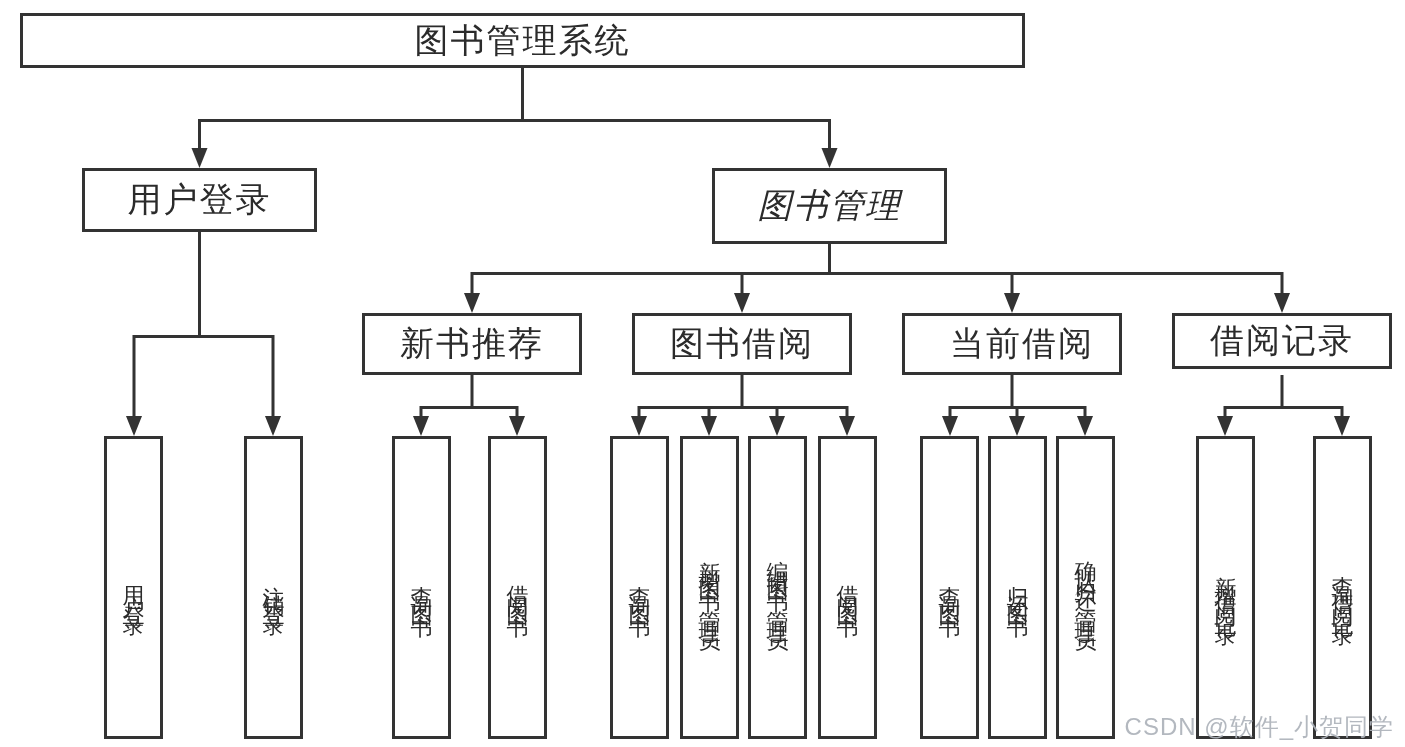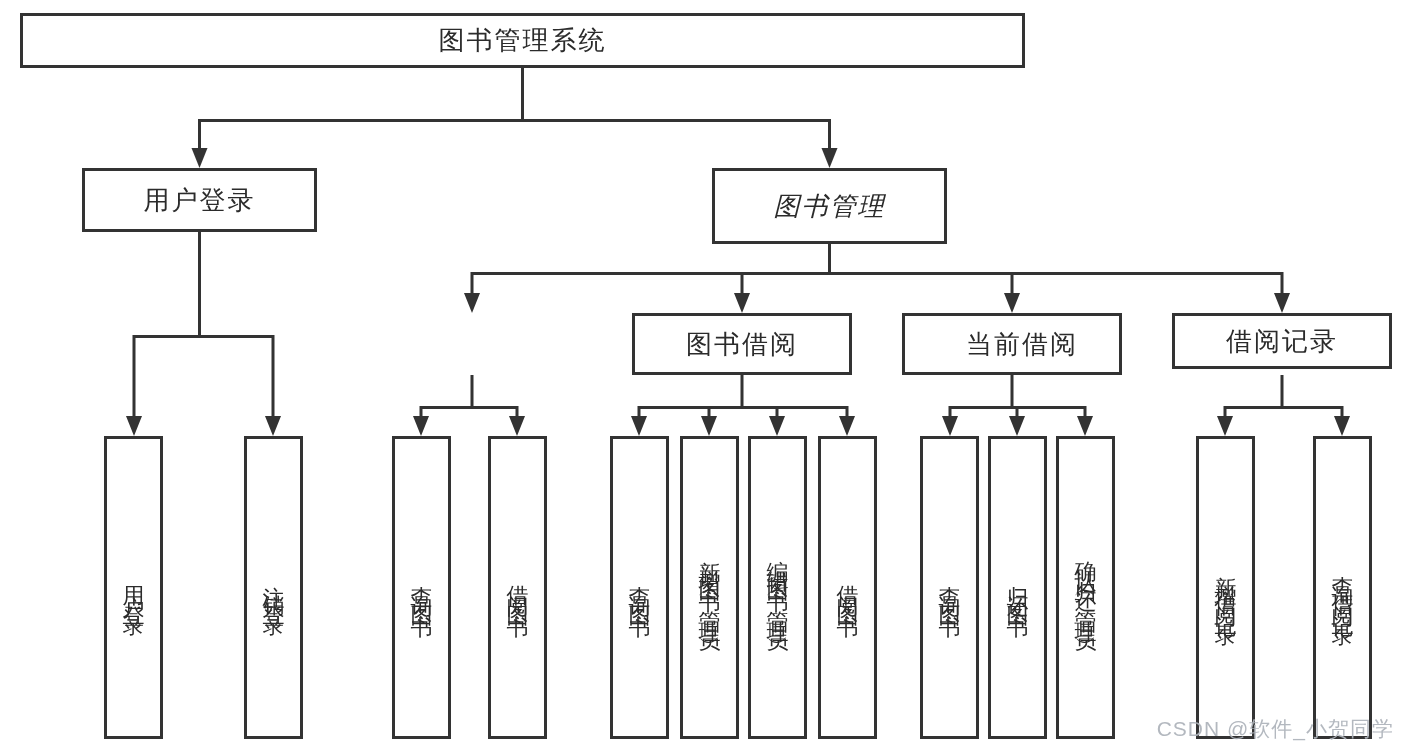--- a/index.html
+++ b/index.html
@@ -25,21 +25,21 @@
     position: absolute;
     box-sizing: border-box;
     background: #ffffff;
     border: 3px solid #333333;
     display: flex;
     align-items: center;
     justify-content: center;
     color: #2b2b2b;
   }
   .hlabel {
-    font-size: 26px;
+    font-size: 34px;
     letter-spacing: 2px;
     white-space: nowrap;
     color: #2b2b2b;
   }
   .vbox { 
     top: 436px;
     width: 59px;
     height: 303px;
   }
   .vlabel {
@@ -48,21 +48,21 @@
     font-size: 22px;
     letter-spacing: 10px;
     line-height: 1;
     color: #2b2b2b;
     white-space: nowrap;
   }
   .watermark {
     position: absolute;
     right: 11px;
     bottom: 4px;
-    font-size: 21px;
+    font-size: 24px;
     color: rgba(173, 178, 186, 0.92);
     letter-spacing: 1px;
     white-space: nowrap;
     z-index: 5;
   }
 </style>
 </head>
 <body>
 
 <div class="stage">
@@ -111,20 +111,23 @@
     <span class="hlabel">图书管理系统</span>
   </div>
 
   <div class="box" style="left:82px; top:168px; width:235px; height:64px;">
     <span class="hlabel">用户登录</span>
   </div>
   <div class="box" style="left:712px; top:168px; width:235px; height:76px;font-style:italic;">
     <span class="hlabel">图书管理</span>
   </div>
 
+  <div class="box" style="left:362px; top:313px; width:220px; height:62px;">
+    <span class="hlabel">新书推荐</span>
+  </div>
   <div class="box" style="left:632px; top:313px; width:220px; height:62px;">
     <span class="hlabel">图书借阅</span>
   </div>
   <div class="box" style="left:902px; top:313px; width:220px; height:62px;padding-left:20px;">
     <span class="hlabel">当前借阅</span>
   </div>
   <div class="box" style="left:1172px; top:313px; width:220px; height:56px;">
     <span class="hlabel">借阅记录</span>
   </div>
 

